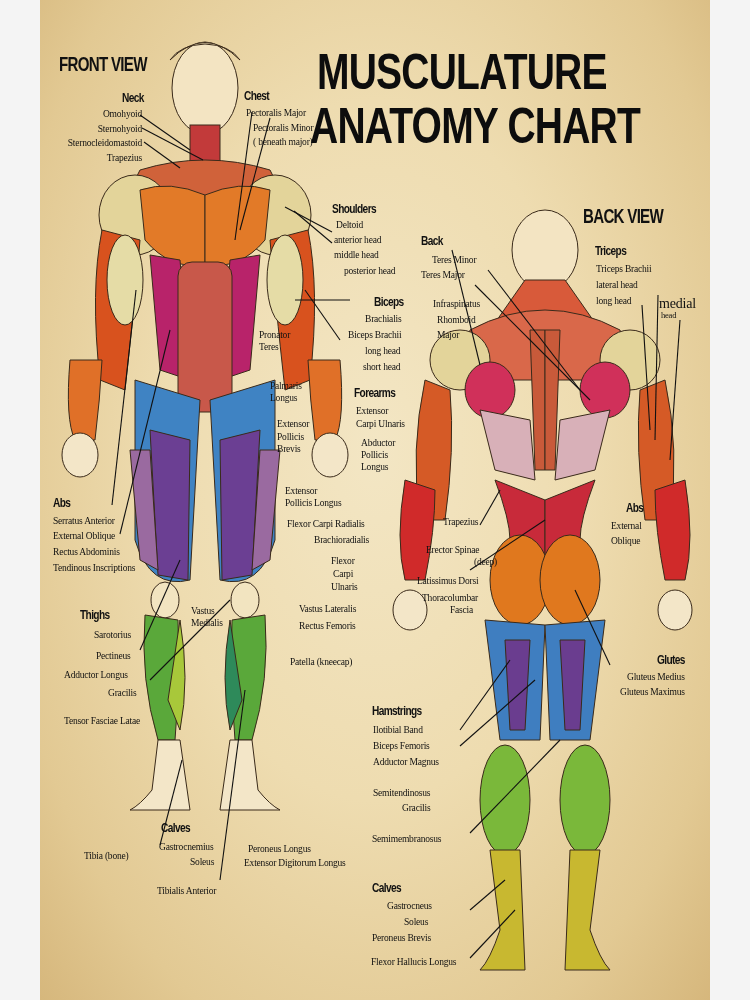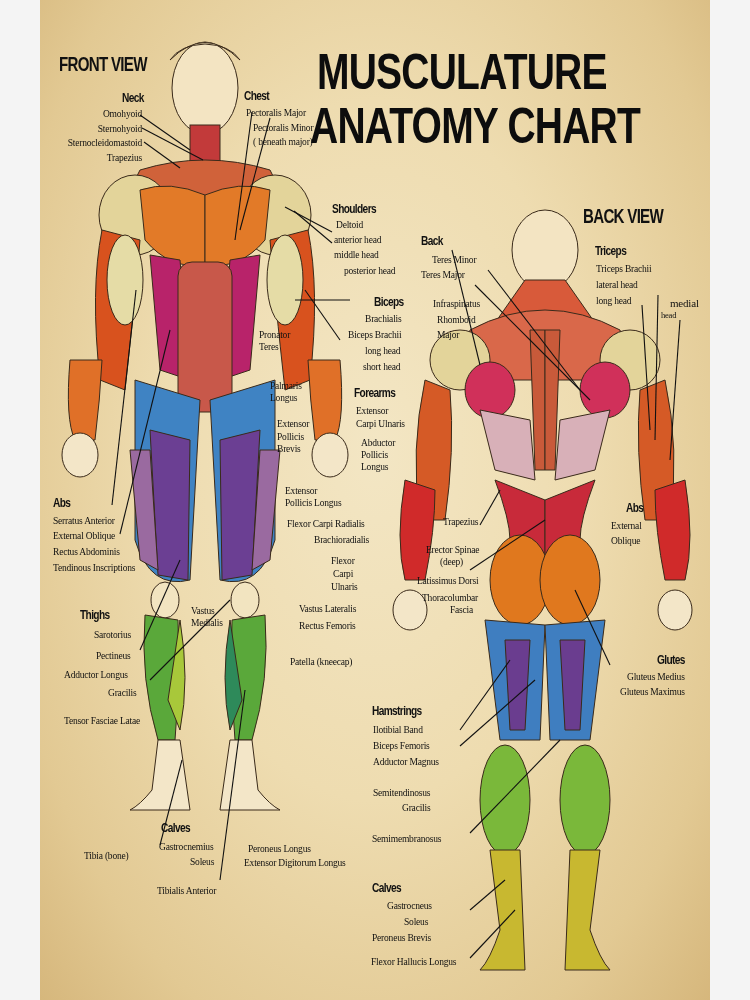--- a/index.html
+++ b/index.html
@@ -201,30 +201,30 @@
   <div class="t" style="left:204px;top:858px;">Extensor Digitorum Longus</div>
 
   <div class="h" style="left:381px;top:233px;">Back</div>
   <div class="t" style="left:392px;top:255px;">Teres Minor</div>
   <div class="t" style="left:381px;top:270px;">Teres Major</div>
   <div class="t" style="left:393px;top:299px;">Infraspinatus</div>
   <div class="t" style="left:397px;top:315px;font-family:Liberation Serif, serif;">Rhomboid</div>
   <div class="t" style="left:397px;top:330px;">Major</div>
   <div class="t" style="left:403px;top:517px;">Trapezius</div>
   <div class="t" style="left:386px;top:545px;">Erector Spinae</div>
-  <div class="t" style="left:400px;top:557px;">(deep)</div>
+  <div class="t" style="left:434px;top:557px;">(deep)</div>
   <div class="t" style="left:377px;top:576px;">Latissimus Dorsi</div>
   <div class="t" style="left:382px;top:593px;">Thoracolumbar</div>
   <div class="t" style="left:410px;top:605px;">Fascia</div>
 
   <div class="h" style="left:555px;top:243px;">Triceps</div>
   <div class="t" style="left:556px;top:264px;">Triceps Brachii</div>
   <div class="t" style="left:556px;top:280px;">lateral head</div>
   <div class="t" style="left:556px;top:296px;">long head</div>
-  <div class="t" style="left:619px;top:298px;font-size:11px;margin-left:11px;">medial</div>
+  <div class="t" style="left:619px;top:298px;font-size:14px;">medial</div>
   <div class="t" style="left:621px;top:310px;font-size:8.5px;">head</div>
 
   <div class="h" style="left:586px;top:500px;">Abs</div>
   <div class="t" style="left:571px;top:521px;">External</div>
   <div class="t" style="left:571px;top:536px;">Oblique</div>
 
   <div class="h" style="left:617px;top:652px;">Glutes</div>
   <div class="t" style="left:587px;top:672px;">Gluteus Medius</div>
   <div class="t" style="left:580px;top:687px;">Gluteus Maximus</div>
 

